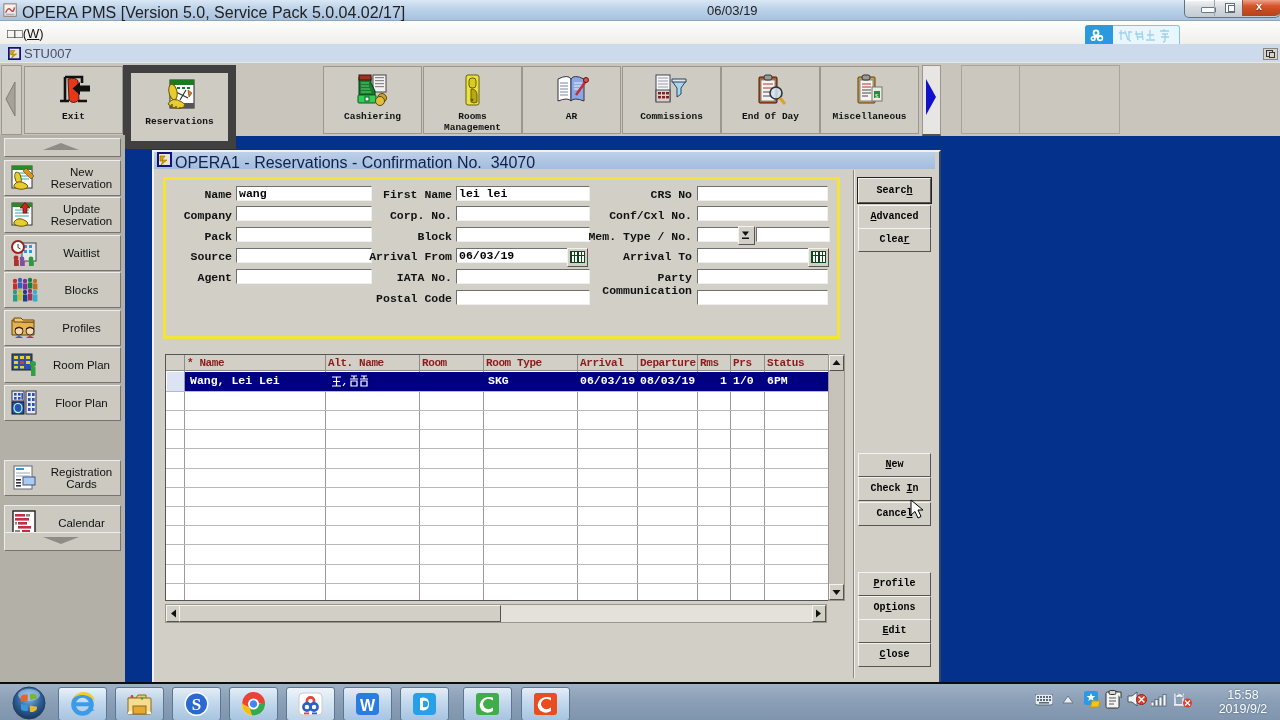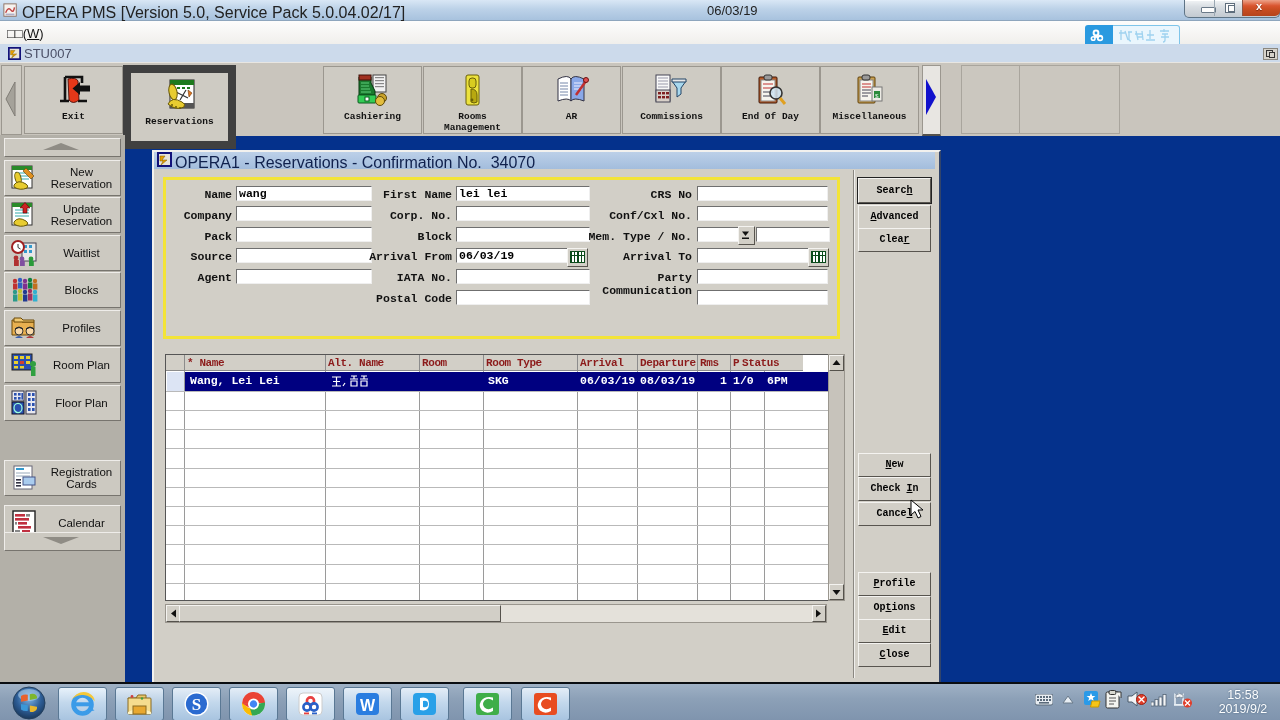--- a/index.html
+++ b/index.html
@@ -528,21 +528,21 @@
 <div id="grid">
  <div class="gh" style="left:0;width:19px"></div>
  <div class="gh" style="left:19px;width:141px">* Name</div>
  <div class="gh" style="left:160px;width:94px">Alt. Name</div>
  <div class="gh" style="left:254px;width:64px">Room</div>
  <div class="gh" style="left:318px;width:94px">Room Type</div>
  <div class="gh" style="left:412px;width:60px">Arrival</div>
  <div class="gh" style="left:472px;width:60px">Departure</div>
  <div class="gh" style="left:532px;width:33px">Rms</div>
  <div class="gh" style="left:565px;width:34px">Prs</div>
- <div class="gh" style="left:574px;width:63px;border-right:none">Status</div>
+ <div class="gh" style="left:599px;width:63px;border-right:none">Status</div>
 
  <div class="gcol" style="left:18px"></div>
  <div class="gcol" style="left:159px"></div>
  <div class="gcol" style="left:253px"></div>
  <div class="gcol" style="left:317px"></div>
  <div class="gcol" style="left:411px"></div>
  <div class="gcol" style="left:471px"></div>
  <div class="gcol" style="left:531px"></div>
  <div class="gcol" style="left:564px"></div>
  <div class="gcol" style="left:598px"></div>

